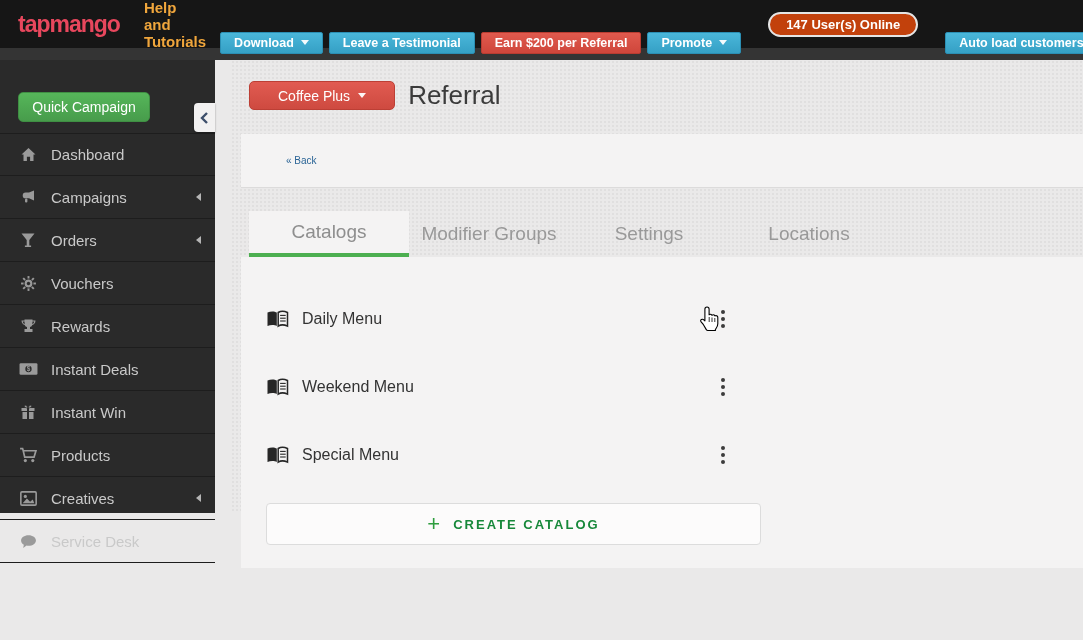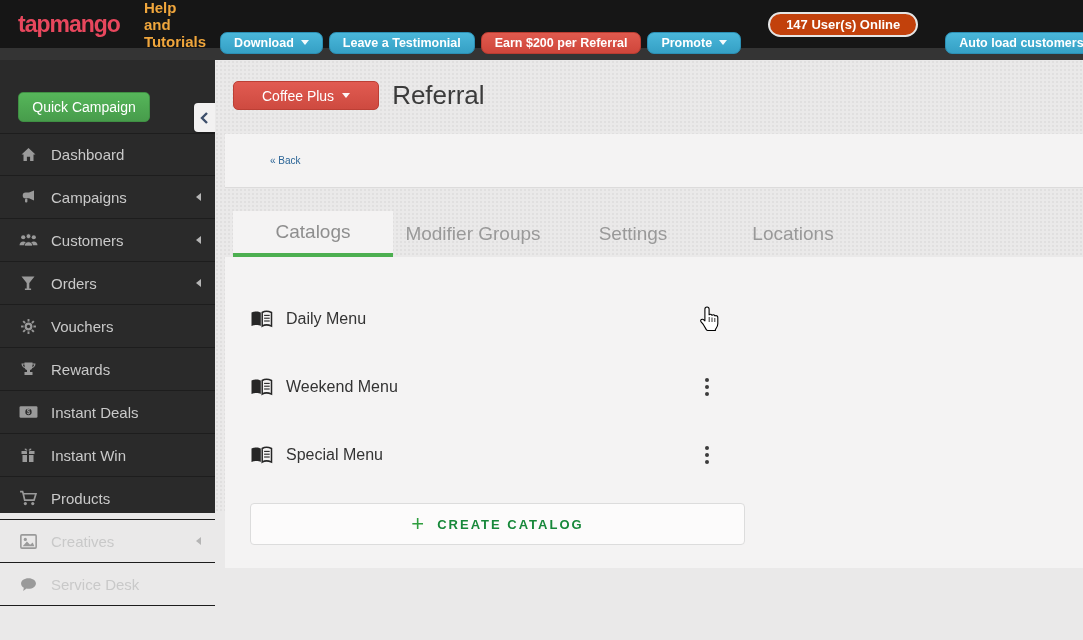--- a/index.html
+++ b/index.html
@@ -9,32 +9,32 @@
 
   
   .topbar { height:48px; background:#161616; display:flex; align-items:center;
     padding-left:18px; position:relative; z-index:5; }
   .topstrip { height:12px; background:#343434; }
   .logo { font-size:23px; font-weight:bold; color:#e8475d; letter-spacing:-1px;
     text-transform:lowercase; cursor:pointer; }
   .help { margin-left:24px; color:#f0a63c; font-weight:bold; font-size:15px; cursor:pointer; }
   .tb-buttons { display:flex; align-items:center; margin-left:14px; gap:6px; }
   .tb-btn { display:inline-flex; align-items:center; justify-content:center; gap:7px;
-    height:22px; padding:0 13px; border-radius:7px; color:#fff; font-size:12.5px;
+    height:22px; padding:0 13px; border-radius:2px; color:#fff; font-size:12.5px;
     font-weight:bold; white-space:nowrap; cursor:pointer;margin-top:37px; }
   .tb-btn.blue { background:linear-gradient(#4ab7da,#35a0c5); border:1px solid #2b8fb4; }
   .tb-btn.red  { background:linear-gradient(#e05a4e,#cf463b); border:1px solid #b93c31; }
   .caret-down { width:0; height:0; border-left:4px solid transparent;
     border-right:4px solid transparent; border-top:5px solid rgba(255,255,255,.95); }
   .online-pill { margin:0 27px; background:#c2410c; border:2px solid #e5e5e5;
     border-radius:14px; color:#fff; font-weight:bold; font-size:13px;
     padding:3px 16px; white-space:nowrap; cursor:pointer; }
 
   
-  .app { display:flex; height:453px; }
+  .app { display:flex; height:453px;gap:16px; }
 
   
   .sidebar { width:215px; background:#2a2a2a; position:relative; flex:none; }
   .qc-btn { display:block; margin:32px 0 0 18px; width:132px; height:30px;
     background:linear-gradient(#56b65a,#479c4b); border:1px solid #3f8f43;
     border-radius:5px; color:#fff; font-size:14px; font-family:inherit; cursor:pointer; }
   .collapse-tab { position:absolute; right:0; top:43px; width:21px; height:29px;
     background:#f2f1f1; border-radius:4px 0 0 4px; display:flex; align-items:center;
     justify-content:center; cursor:pointer; box-shadow:0 1px 2px rgba(0,0,0,.4); }
   .nav { margin-top:11px; list-style:none;text-align:center; }
@@ -134,34 +134,20 @@
           <svg width="18" height="16" viewBox="0 0 16 16">
               <path d="M14 1.5v10l-5-2.2H5.6a2.9 2.9 0 0 1 0-5.8H9z" fill="#9a9a9a"></path>
               <rect x="5" y="9.6" width="2.4" height="4" rx="1" fill="#9a9a9a"></rect>
             </svg>
         </span>
         <span>Campaigns</span>
         <i class="caret-left"></i>
       </li>
       <li>
         <span class="nicon">
-          <svg width="19" height="16" viewBox="0 0 18 14">
-              <circle cx="4" cy="4.4" r="2" fill="#9a9a9a"></circle>
-              <circle cx="14" cy="4.4" r="2" fill="#9a9a9a"></circle>
-              <path d="M.5 12c0-2.4 1.6-3.6 3.5-3.6S7.5 9.6 7.5 12z" fill="#9a9a9a"></path>
-              <path d="M10.5 12c0-2.4 1.6-3.6 3.5-3.6s3.5 1.2 3.5 3.6z" fill="#9a9a9a"></path>
-              <circle cx="9" cy="3.4" r="2.3" fill="#9a9a9a" stroke="#2a2a2a" stroke-width=".8"></circle>
-              <path d="M5 12.8c0-2.8 1.8-4.2 4-4.2s4 1.4 4 4.2z" fill="#9a9a9a" stroke="#2a2a2a" stroke-width=".8"></path>
-            </svg>
-        </span>
-        <span>Customers</span>
-        <i class="caret-left"></i>
-      </li>
-      <li>
-        <span class="nicon">
           <svg width="16" height="16" viewBox="0 0 16 16">
               <path d="M1.5 1.5h13L9.3 8v5.5h1.8V15H4.9v-1.5h1.8V8z" fill="#9a9a9a"></path>
             </svg>
         </span>
         <span>Orders</span>
         <i class="caret-left"></i>
       </li>
       <li>
         <span class="nicon">
           <svg width="17" height="17" viewBox="0 0 16 16">

